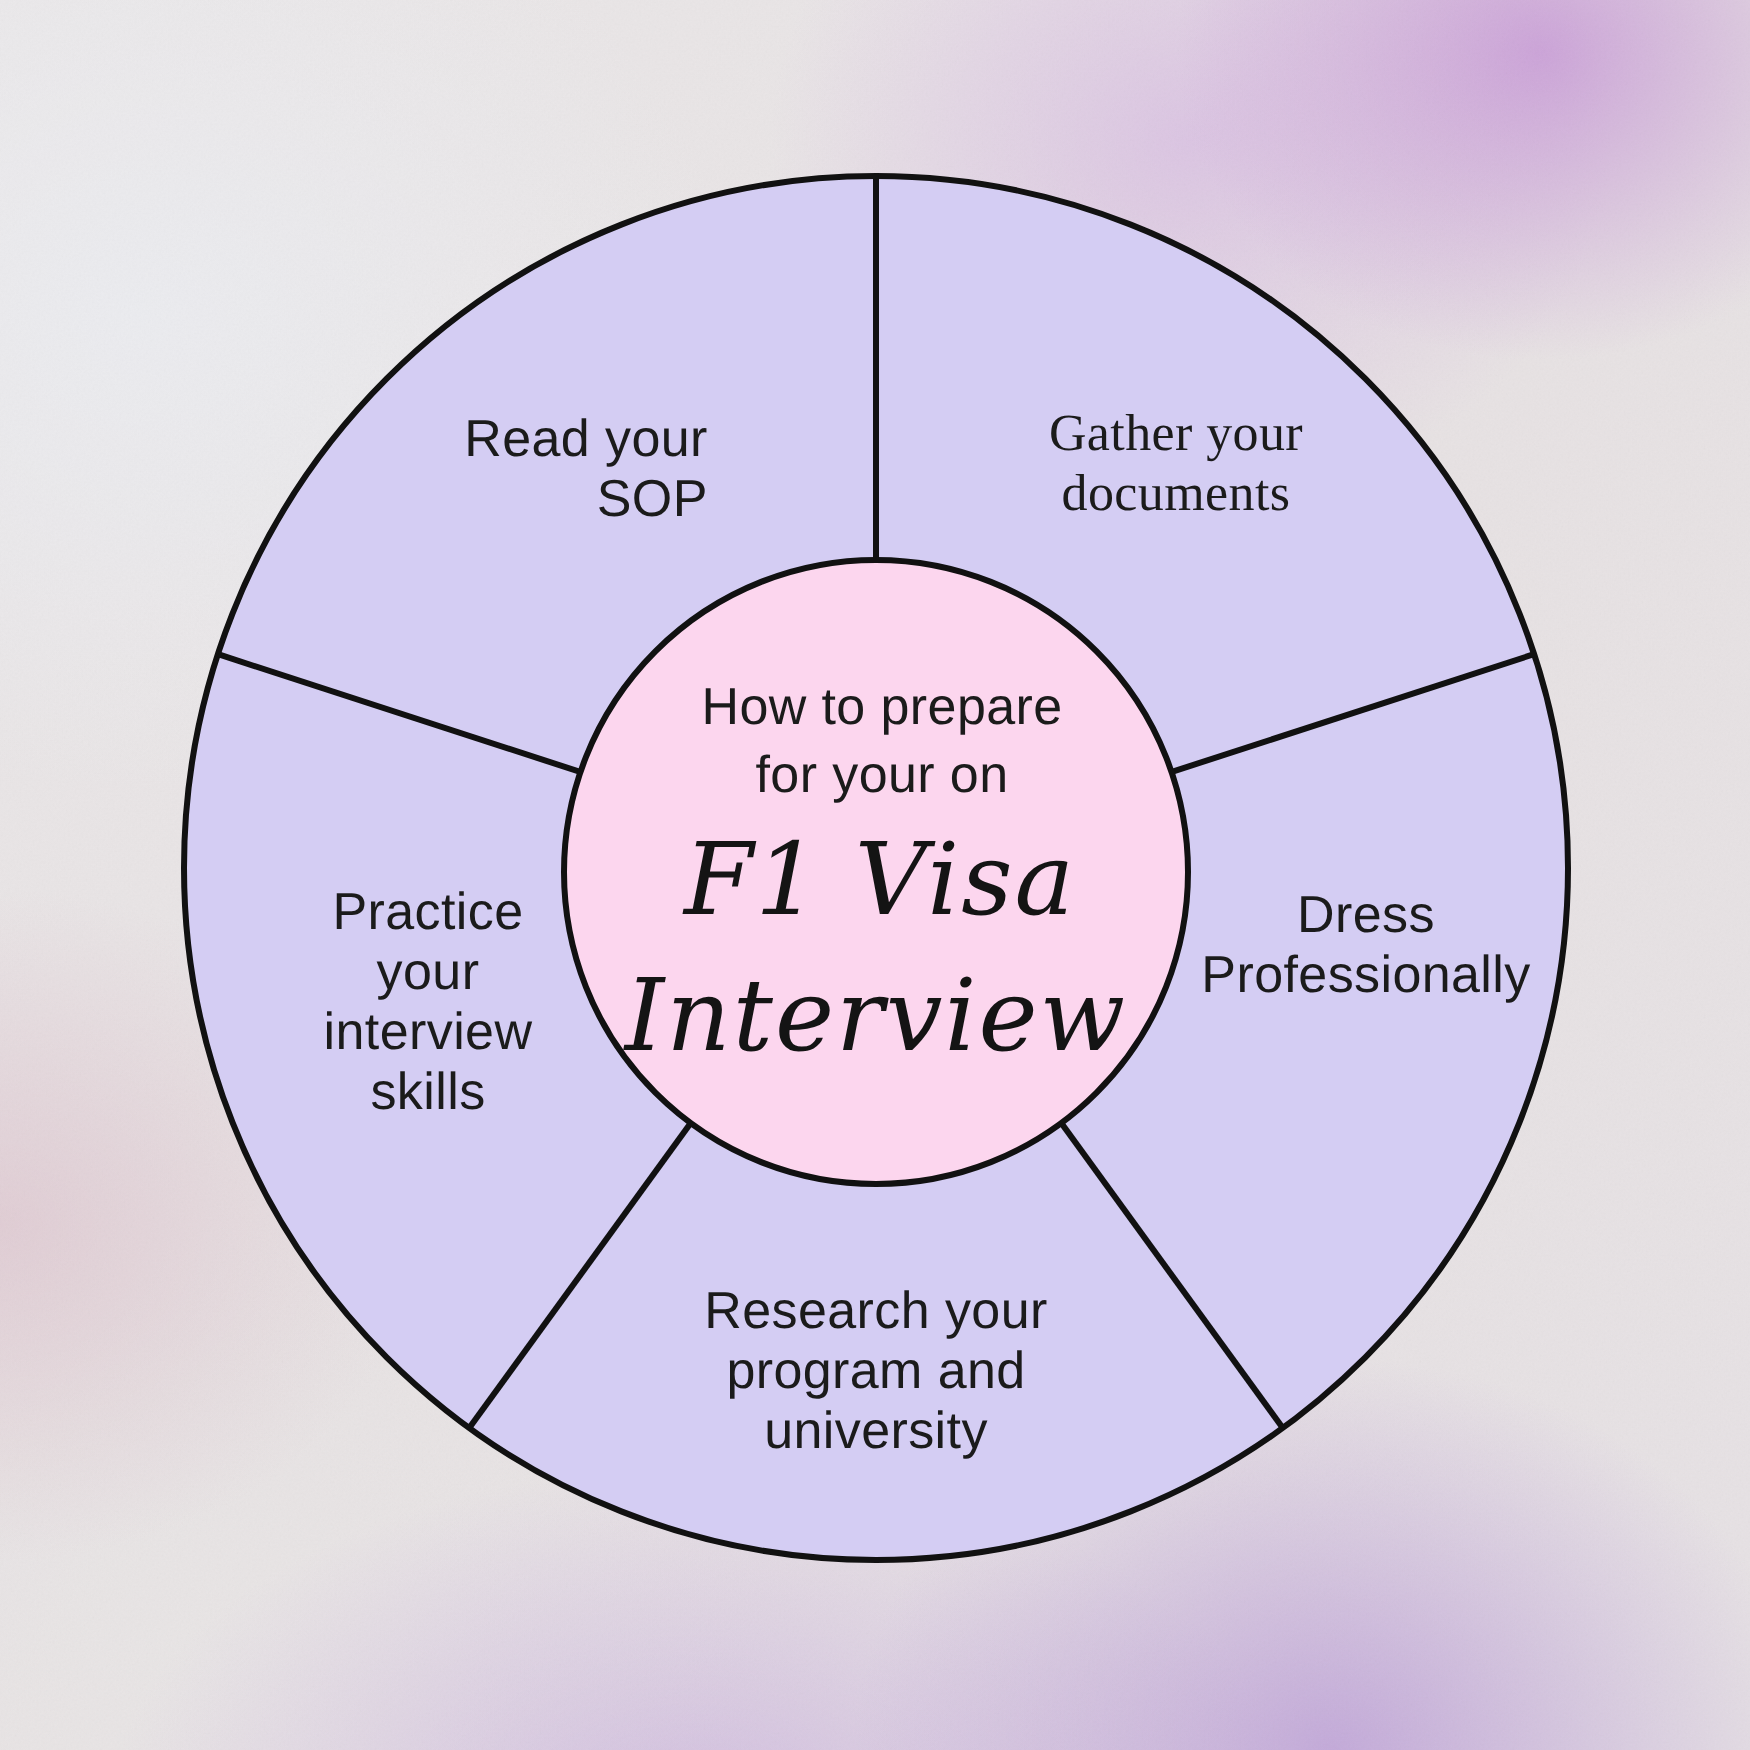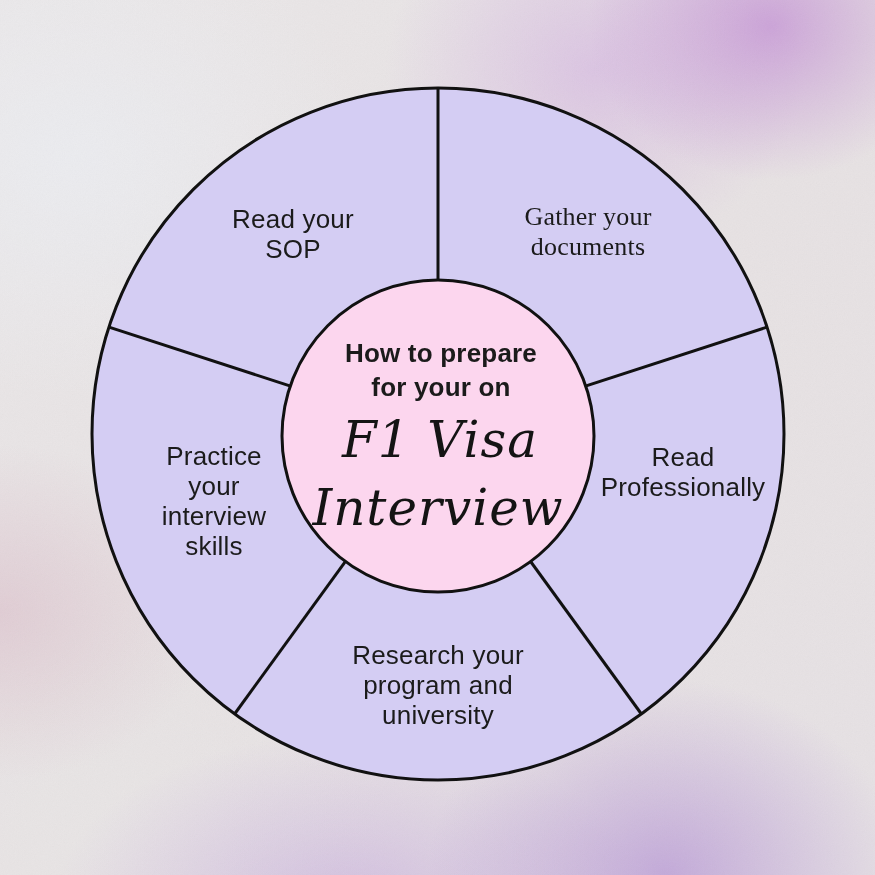--- a/index.html
+++ b/index.html
@@ -38,26 +38,26 @@
   .label.center-intro { line-height: 1.3; }
   .label.serif {
     font-family: "DejaVu Serif", "Liberation Serif", serif;
     font-style: italic;
     font-size: 50px;
     line-height: 1;
     letter-spacing: 1px;
     color: #141414;
   }
   
-  .pos-read      { left: 293px; top: 234px; }
+  .pos-read      { left: 293px; top: 234px; text-align: right; }
   .pos-gather    { left: 588px; top: 232px; font-family: Liberation Serif, serif; }
   .pos-dress     { left: 683px; top: 472px; }
   .pos-research  { left: 438px; top: 685px; }
   .pos-practice  { left: 214px; top: 501px; }
-  .pos-intro     { left: 441px; top: 371px; font-weight: bold; }
+  .pos-intro     { left: 441px; top: 371px; }
   .pos-title1    { left: 440px; top: 440px; }
   .pos-title2    { left: 438px; top: 508px; }
 </style>
 </head>
 <body>
 
 <div class="bg"></div>
 
 <svg class="noise" width="875" height="875" aria-hidden="true">
   <filter id="grain">
@@ -82,21 +82,21 @@
   <line x1="438" y1="434" x2="109" y2="327.1" stroke-width="3" stroke="#111111"></line>
 
   <circle cx="438" cy="436" r="156" stroke-width="3" fill="#fcd6ee"></circle>
   <circle cx="438" cy="436" r="156" fill="none" stroke-width="3" stroke="#111111"></circle>
 </svg>
 
 <div class="label pos-read">Read your
 SOP</div>
 <div class="label pos-gather">Gather your
 documents</div>
-<div class="label pos-dress">Read
+<div class="label pos-dress">Dress
 Professionally</div>
 <div class="label pos-research">Research your
 program and
 university</div>
 <div class="label pos-practice">Practice
 your
 interview
 skills</div>
 
 <div class="label center-intro pos-intro">How to prepare

